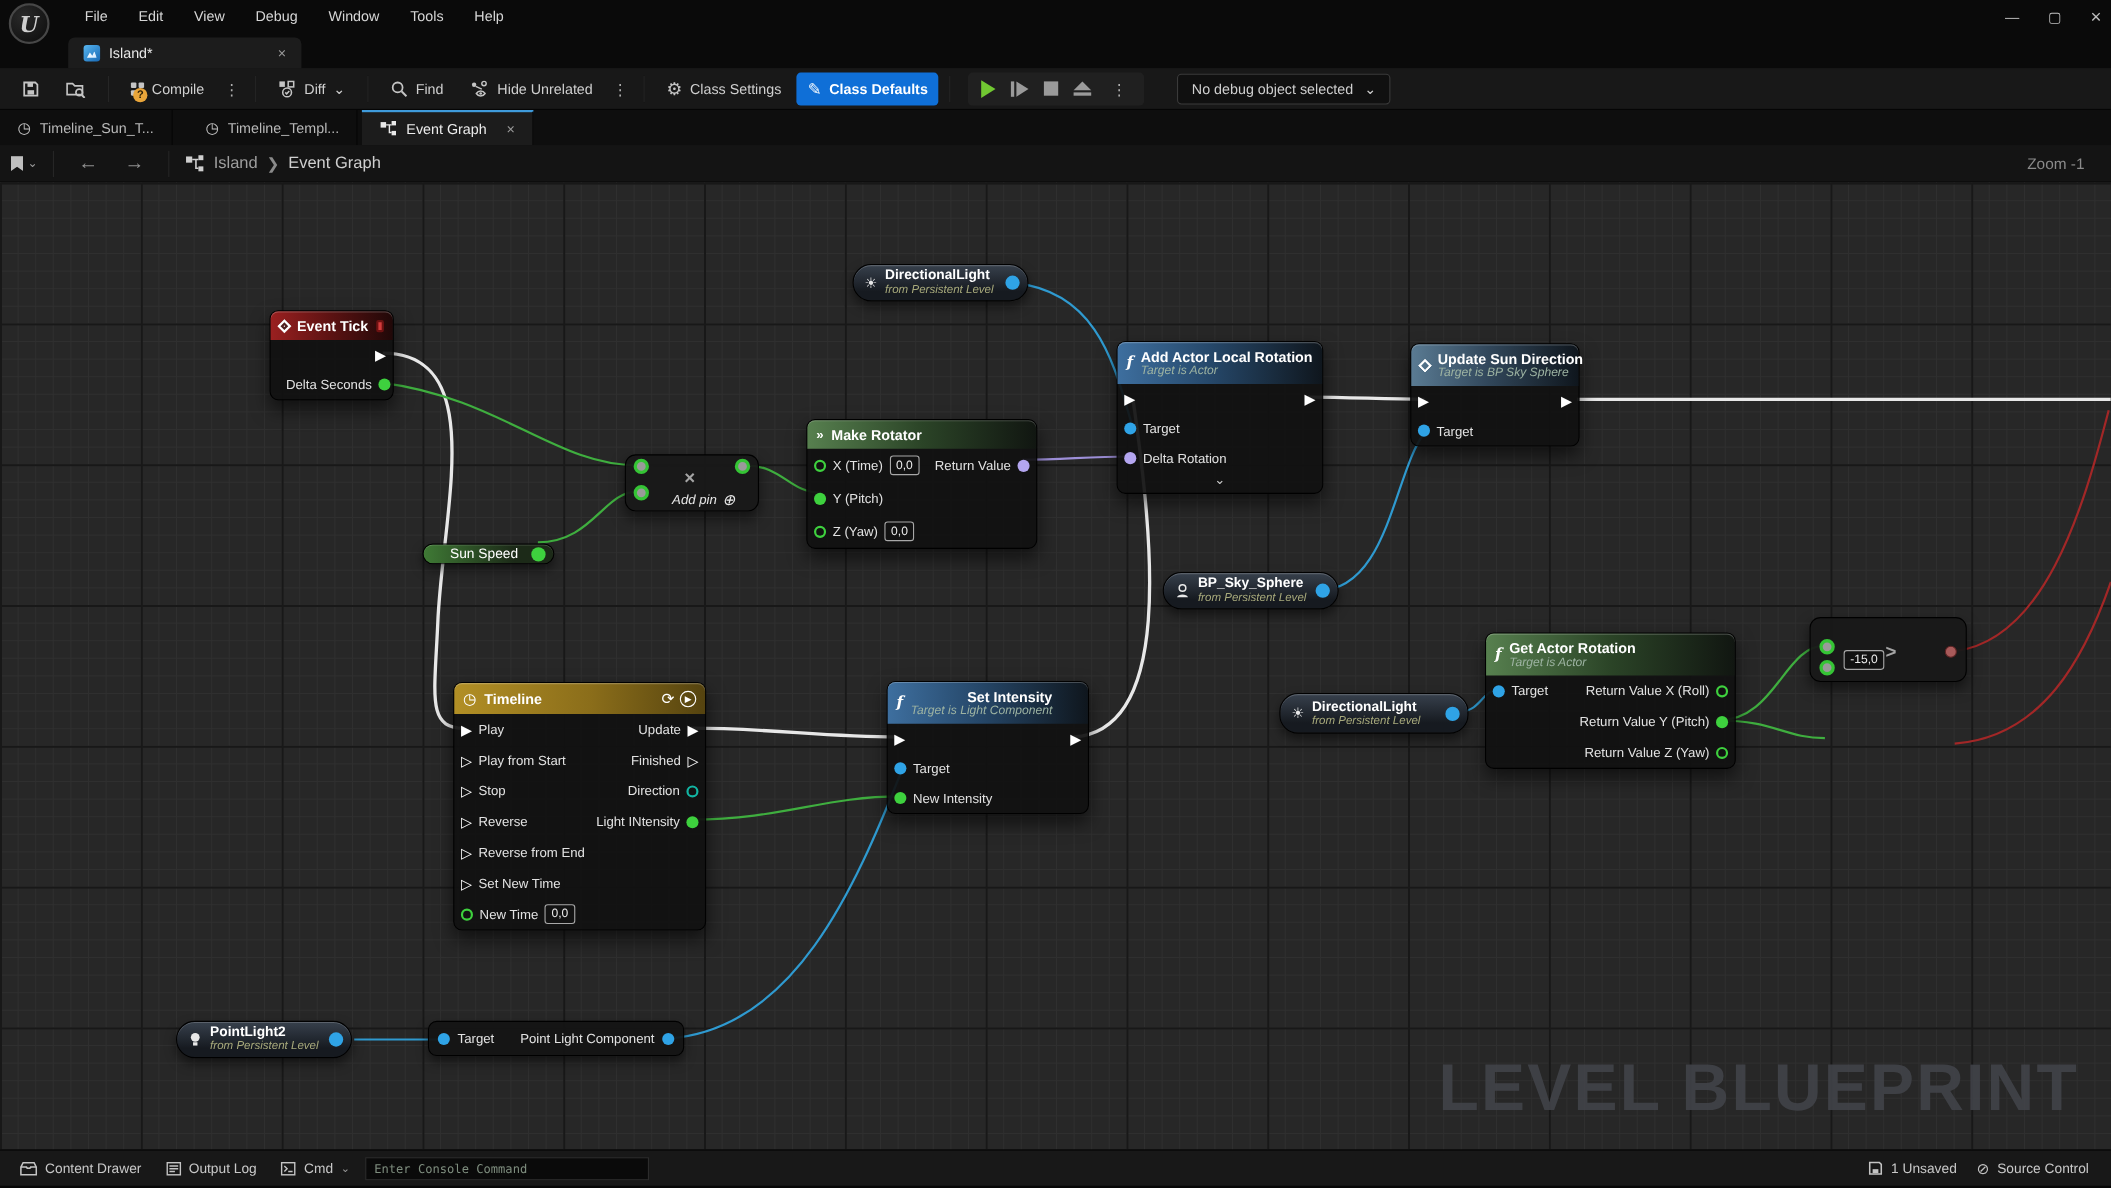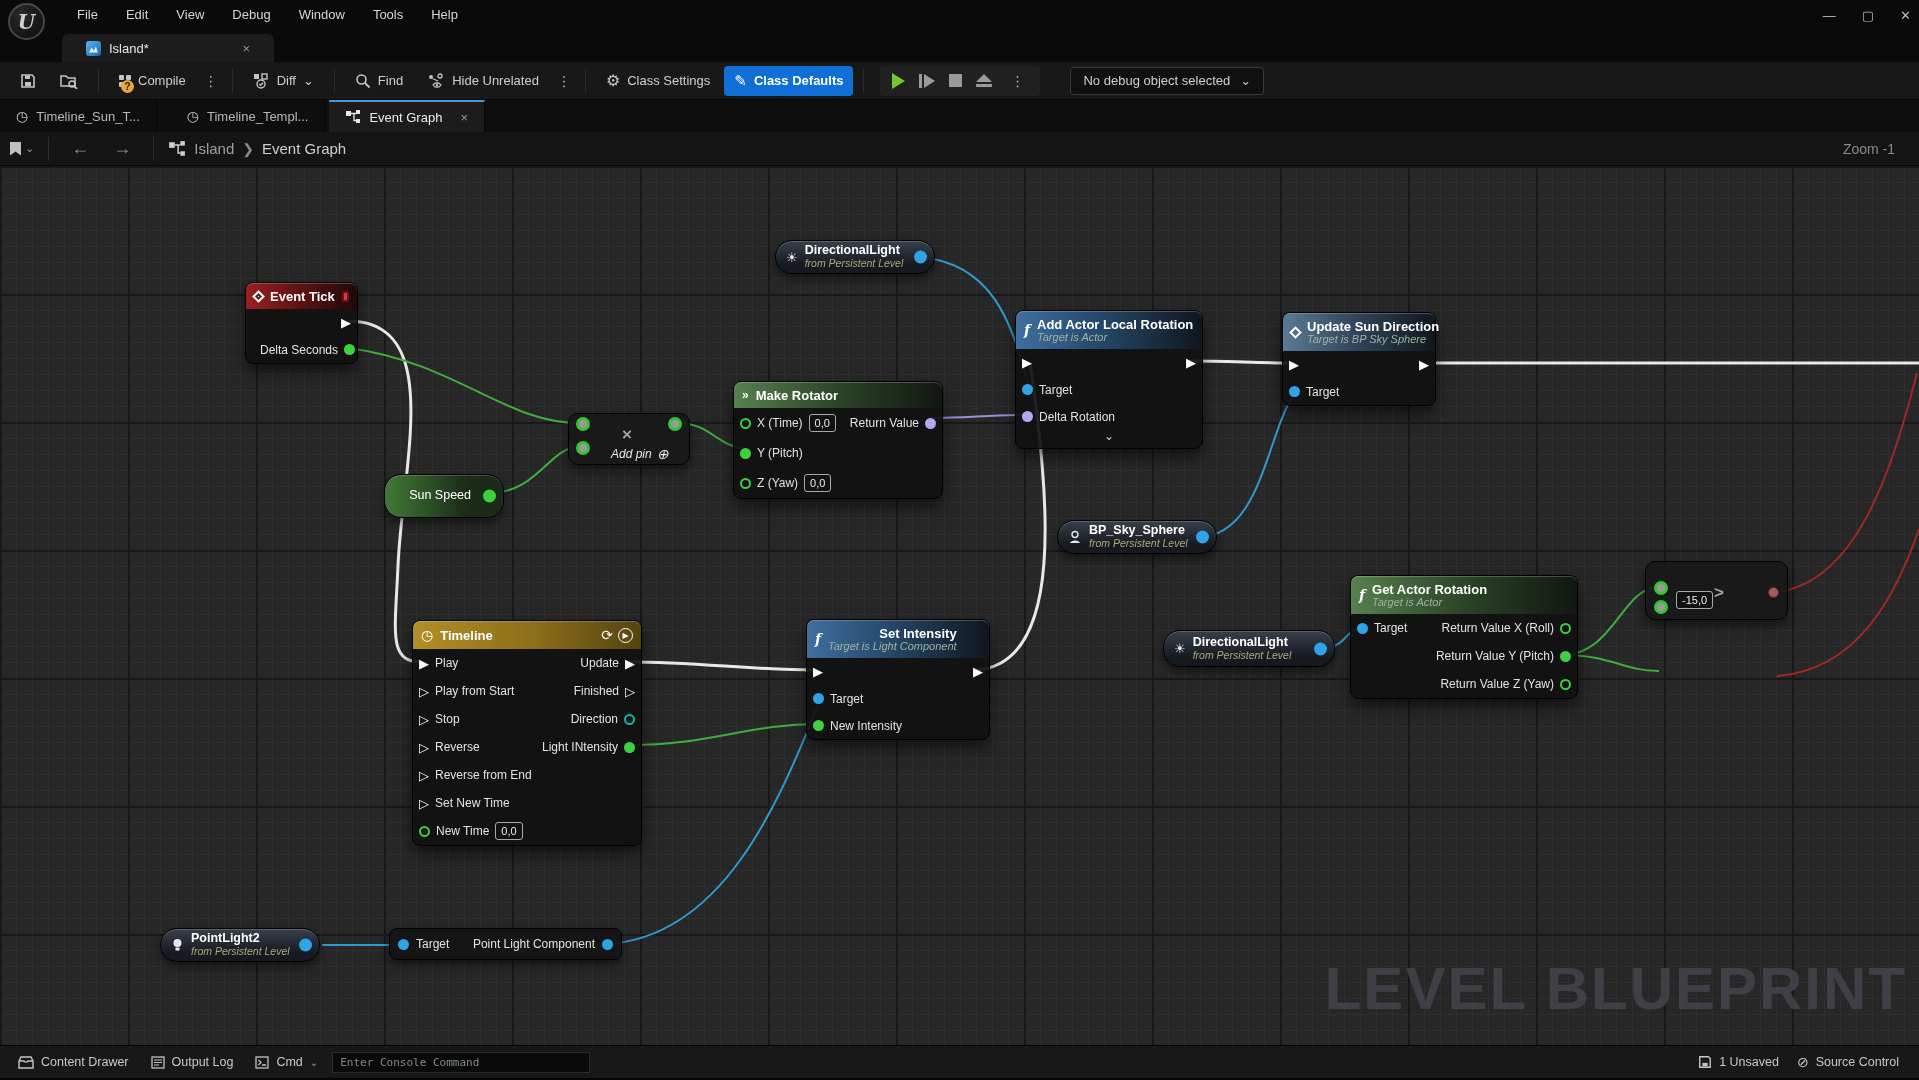--- a/index.html
+++ b/index.html
@@ -6,21 +6,21 @@
   *{box-sizing:border-box;font-family:"Liberation Sans",sans-serif;}
   #app{position:relative;width:1919px;height:1080px;overflow:hidden;background:#161616;color:#cfcfcf;font-size:13px;}
 
   
   .menubar{position:absolute;left:0;top:0;width:100%;height:30px;background:#0a0a0a;display:flex;align-items:center;padding-left:64px;gap:2px;}
   .menu-item{padding:0 13px;line-height:30px;color:#d6d6d6;font-size:13px;cursor:default;}
   .winbtns{position:absolute;right:8px;top:0;height:30px;display:flex;align-items:center;gap:26px;color:#bdbdbd;font-size:13px;}
   .logo{position:absolute;left:8px;top:3px;width:37px;height:37px;border-radius:50%;background:radial-gradient(circle at 35% 30%,#2a2a2a,#0c0c0c);border:2px solid #474747;display:flex;align-items:center;justify-content:center;z-index:30;}
   .logo span{font-family:"DejaVu Serif",serif;font-style:italic;font-weight:bold;font-size:20px;color:#cfcfcf;}
   .tabrow{position:absolute;left:0;top:30px;width:100%;height:32px;background:#0a0a0a;}
-  .asset-tab{position:absolute;left:62px;bottom:0;width:212px;height:28px;background:#1c1c1c;border-radius:6px 6px 0 0;display:flex;align-items:center;padding:0 24px;gap:8px;}
+  .asset-tab{position:absolute;left:62px;bottom:0;width:212px;height:28px;background:#1c1c1c;border-radius:6px 6px 0 0;display:flex;align-items:center;padding:0 14px;gap:8px;}
   .asset-tab .lbl{color:#e8e8e8;font-size:13px;}
   .asset-tab .close{margin-left:auto;color:#9a9a9a;font-size:13px;}
   .bp-icon{width:15px;height:15px;border-radius:3px;background:linear-gradient(135deg,#58b6f0,#1668b4);position:relative;}
   .bp-icon:after{content:"";position:absolute;left:3px;right:3px;bottom:3px;height:6px;background:linear-gradient(135deg,#fff,#cde8ff);clip-path:polygon(0 100%,30% 20%,55% 70%,75% 0,100% 100%);}
 
   .toolbar{position:absolute;left:0;top:62px;width:100%;height:38px;background:#181818;border-bottom:1px solid #050505;display:flex;align-items:center;padding:0 10px;gap:4px;}
   .tbtn{display:flex;align-items:center;gap:7px;padding:0 10px;height:30px;border-radius:4px;color:#cfcfcf;font-size:13px;}
   .tsep{width:1px;height:24px;background:#050505;border-right:1px solid #2b2b2b;margin:0 6px;}
   .kebab{color:#b0b0b0;font-size:14px;padding:0 4px;}
   .blue-btn{background:#0f6fd7;color:#fff;border-radius:4px;}
@@ -56,21 +56,21 @@
 
   
   .canvas{position:absolute;left:0;top:166px;width:1919px;height:879px;background-color:#272727;
     background-image:
       linear-gradient(#181818 2px,transparent 2px),
       linear-gradient(90deg,#181818 2px,transparent 2px),
       linear-gradient(#2f2f2f 1px,transparent 1px),
       linear-gradient(90deg,#2f2f2f 1px,transparent 1px);
     background-size:128px 128px,128px 128px,16px 16px,16px 16px;overflow:hidden;}
   .wires{position:absolute;left:0;top:0;}
-  .watermark{position:absolute;right:12px;bottom:22px;font-size:60px;font-weight:900;letter-spacing:2px;color:#43454b;opacity:.85;}
+  .watermark{position:absolute;right:29px;bottom:22px;font-size:60px;font-weight:900;letter-spacing:2px;color:#43454b;opacity:.85;}
 
   
   .node{position:absolute;background:rgba(17,17,17,.93);border:1px solid #000;border-radius:8px;box-shadow:0 8px 16px rgba(0,0,0,.55);color:#e2e2e2;font-size:12px;}
   .nhdr{display:flex;align-items:center;gap:7px;padding:3px 8px;border-radius:7px 7px 0 0;box-shadow:inset 0 1px 0 rgba(255,255,255,.22);}
   .nhdr.one{height:26px;}
   .nhdr.two{height:38px;}
   .htitle{font-weight:bold;font-size:13px;color:#fff;white-space:nowrap;text-align:right;}
   .hsub{font-style:italic;font-size:11px;color:#9db3a2;margin-top:-1px;white-space:nowrap;}
   .hdr-event{background:linear-gradient(90deg,#9a2020,#5b1212 50%,#200808 100%);}
   .hdr-fn{background:linear-gradient(90deg,#3e6f9f,#26486a 45%,#0f161d 100%);}
@@ -426,21 +426,21 @@
       <span class="wild" style="position:absolute;left:7px;top:3px;"></span>
       <span class="wild" style="position:absolute;left:7px;top:27px;"></span>
       <span class="wild" style="position:absolute;right:7px;top:3px;"></span>
       <span class="opglyph" style="left:53px;top:12px;">×</span>
       <span class="addpin" style="left:42px;top:32px;">
         <span>Add pin</span>
         <span style="font-size:14px;">⊕</span>
       </span>
     </div>
 
-    <div class="pill" style="left:384px;top:308px;width:120px;height:44px;background:linear-gradient(90deg,#3f7a35,#1c2a18 70%);text-align:center;">
+    <div class="pill" style="left:384px;top:328px;width:120px;height:19px;background:linear-gradient(90deg,#3f7a35,#1c2a18 70%);text-align:center;">
       <div class="pcol" style="margin-left:auto;margin-right:10px;">
         <span class="ptitle" style="font-weight:normal;">Sun Speed</span>
       </div>
       <span class="p f-green pin-right"></span>
     </div>
 
     <div class="node" style="left:412px;top:454px;width:230px;">
       <div class="nhdr one hdr-gold" style="height:28px;">
         <span class="clock" style="color:#fff;">◷</span>
         <span class="htitle">Timeline</span>

